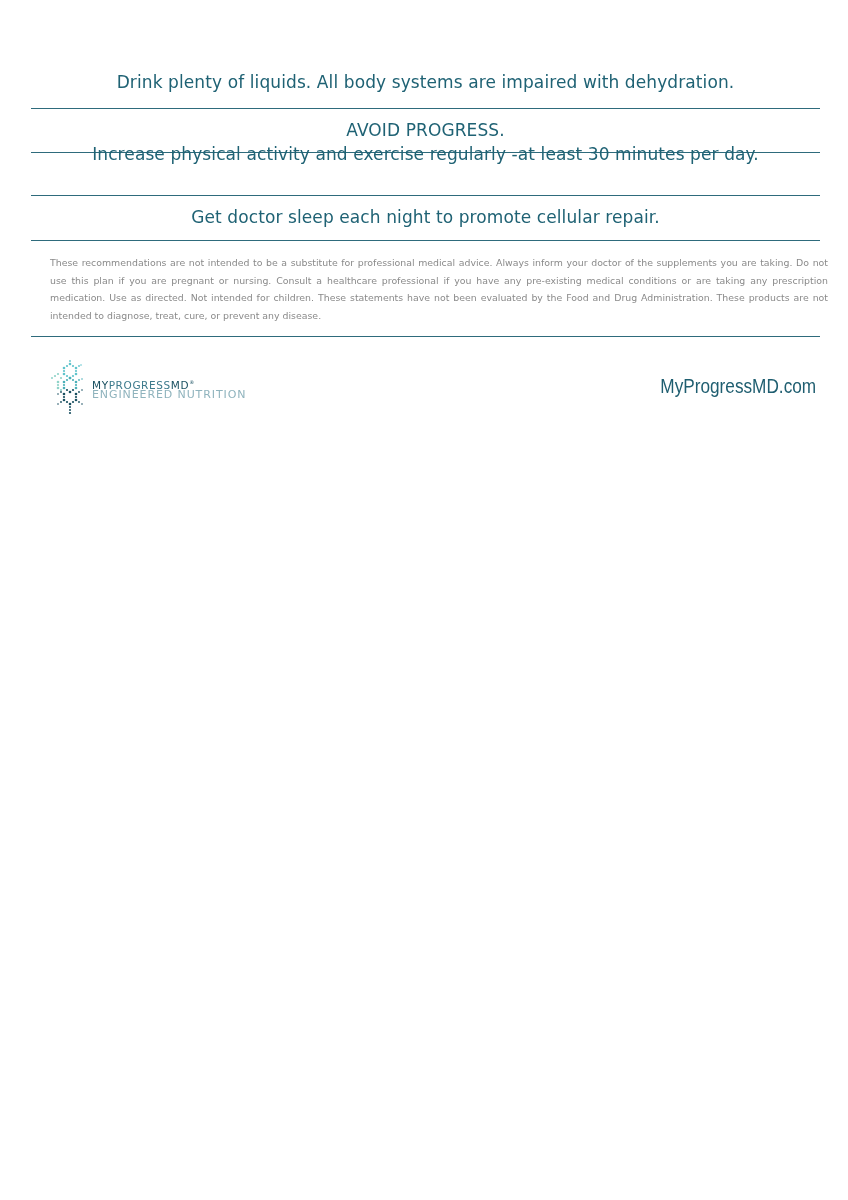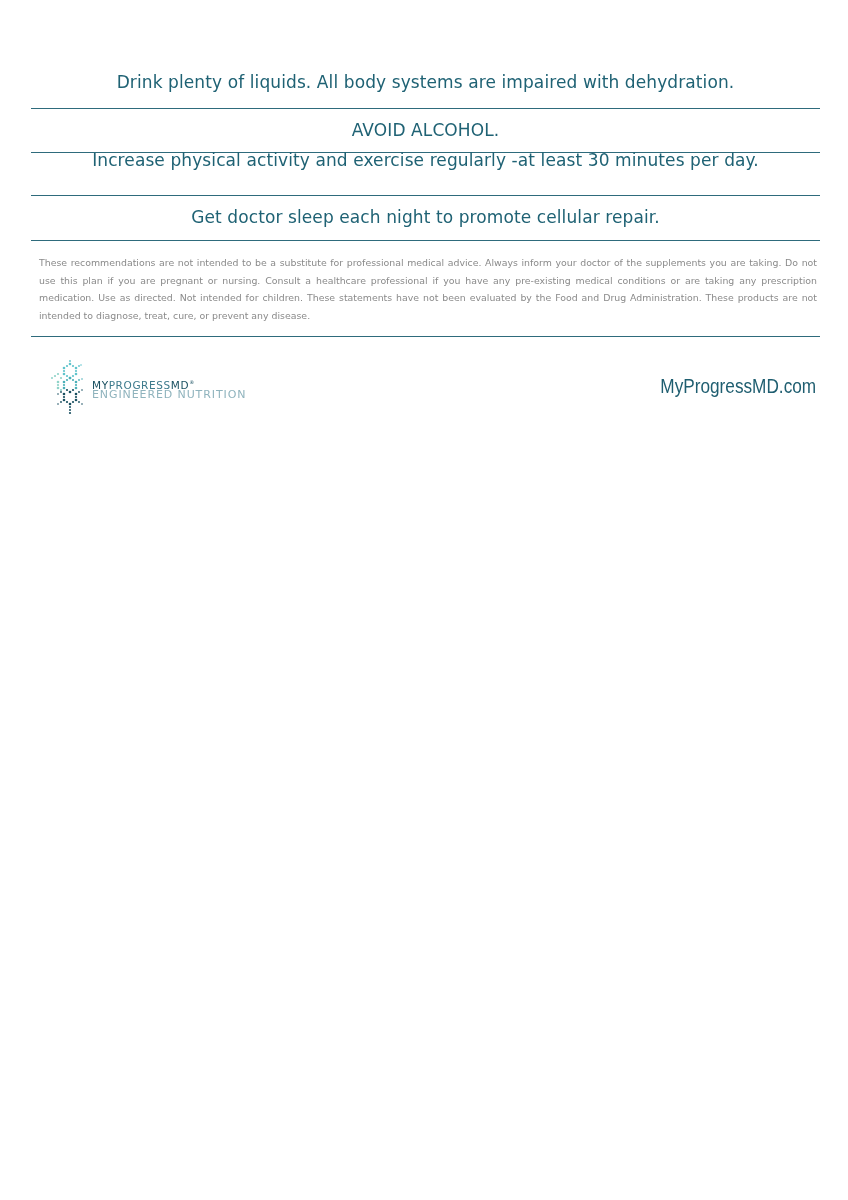--- a/index.html
+++ b/index.html
@@ -26,21 +26,21 @@
       left: 31px;
       width: 789px;
       text-align: center;
       color: #1f6274;
       font-size: 17px;
       letter-spacing: 0.1px;
       white-space: nowrap;
     }
     .disclaimer {
       position: absolute;
-      left: 39px;
+      left: 50px;
       top: 254px;
       width: 778px;
       font-size: 9.4px;
       line-height: 17.5px;
       color: #8a8a8a;
       text-align: justify;
       text-align-last: left;
     }
     .logo {
       position: absolute;
@@ -97,24 +97,24 @@
       white-space: nowrap;
     }
   </style>
 </head>
 <body>
 
 <div>
   <div class="tip" style="top:72px;">Drink plenty of liquids. All body systems are impaired with dehydration.</div>
   <div class="rule" style="top:108px;"></div>
 
-  <div class="tip" style="top:120px;">AVOID ALCOHOL.</div>
+  <div class="tip" style="top:120px;">AVOID PROGRESS.</div>
   <div class="rule" style="top:152px;"></div>
 
-  <div class="tip" style="top:150px;">Increase physical activity and exercise regularly -at least 30 minutes per day.</div>
+  <div class="tip" style="top:144px;">Increase physical activity and exercise regularly -at least 30 minutes per day.</div>
   <div class="rule" style="top:195px;"></div>
 
   <div class="tip" style="top:207px;">Get doctor sleep each night to promote cellular repair.</div>
   <div class="rule" style="top:240px;"></div>
 </div>
 
 <p class="disclaimer" style="margin:0;">These recommendations are not intended to be a substitute for professional medical advice. Always inform your doctor of the supplements you are taking. Do not use this plan if you are pregnant or nursing. Consult a healthcare professional if you have any pre-existing medical conditions or are taking any prescription medication. Use as directed. Not intended for children. These statements have not been evaluated by the Food and Drug Administration. These products are not intended to diagnose, treat, cure, or prevent any disease.</p>
 <div class="rule" style="top:336px;"></div>
 
 <div class="logo">

